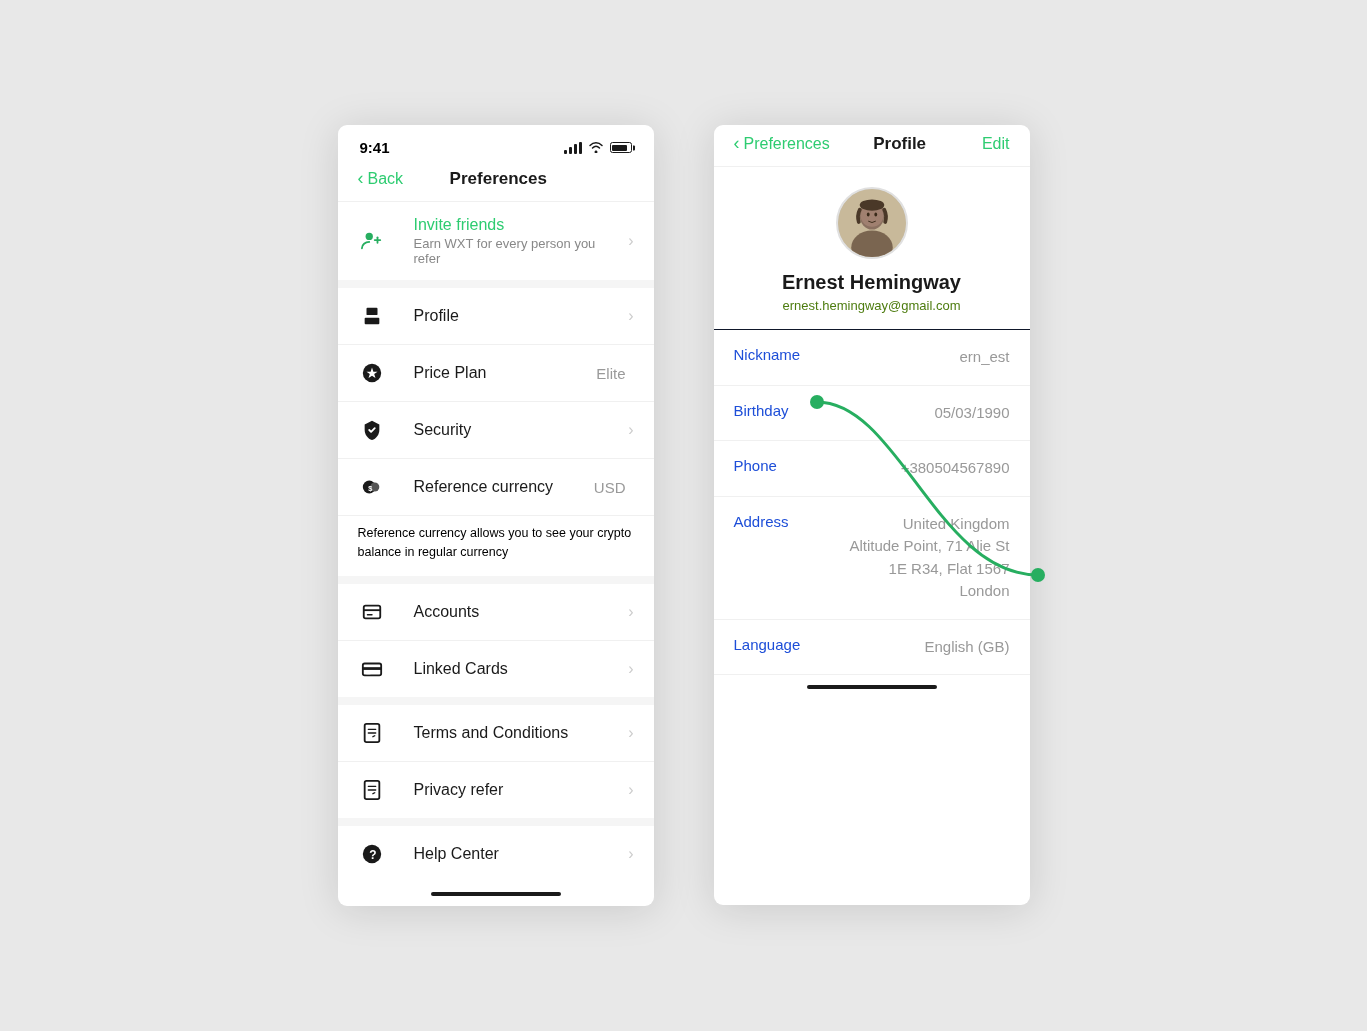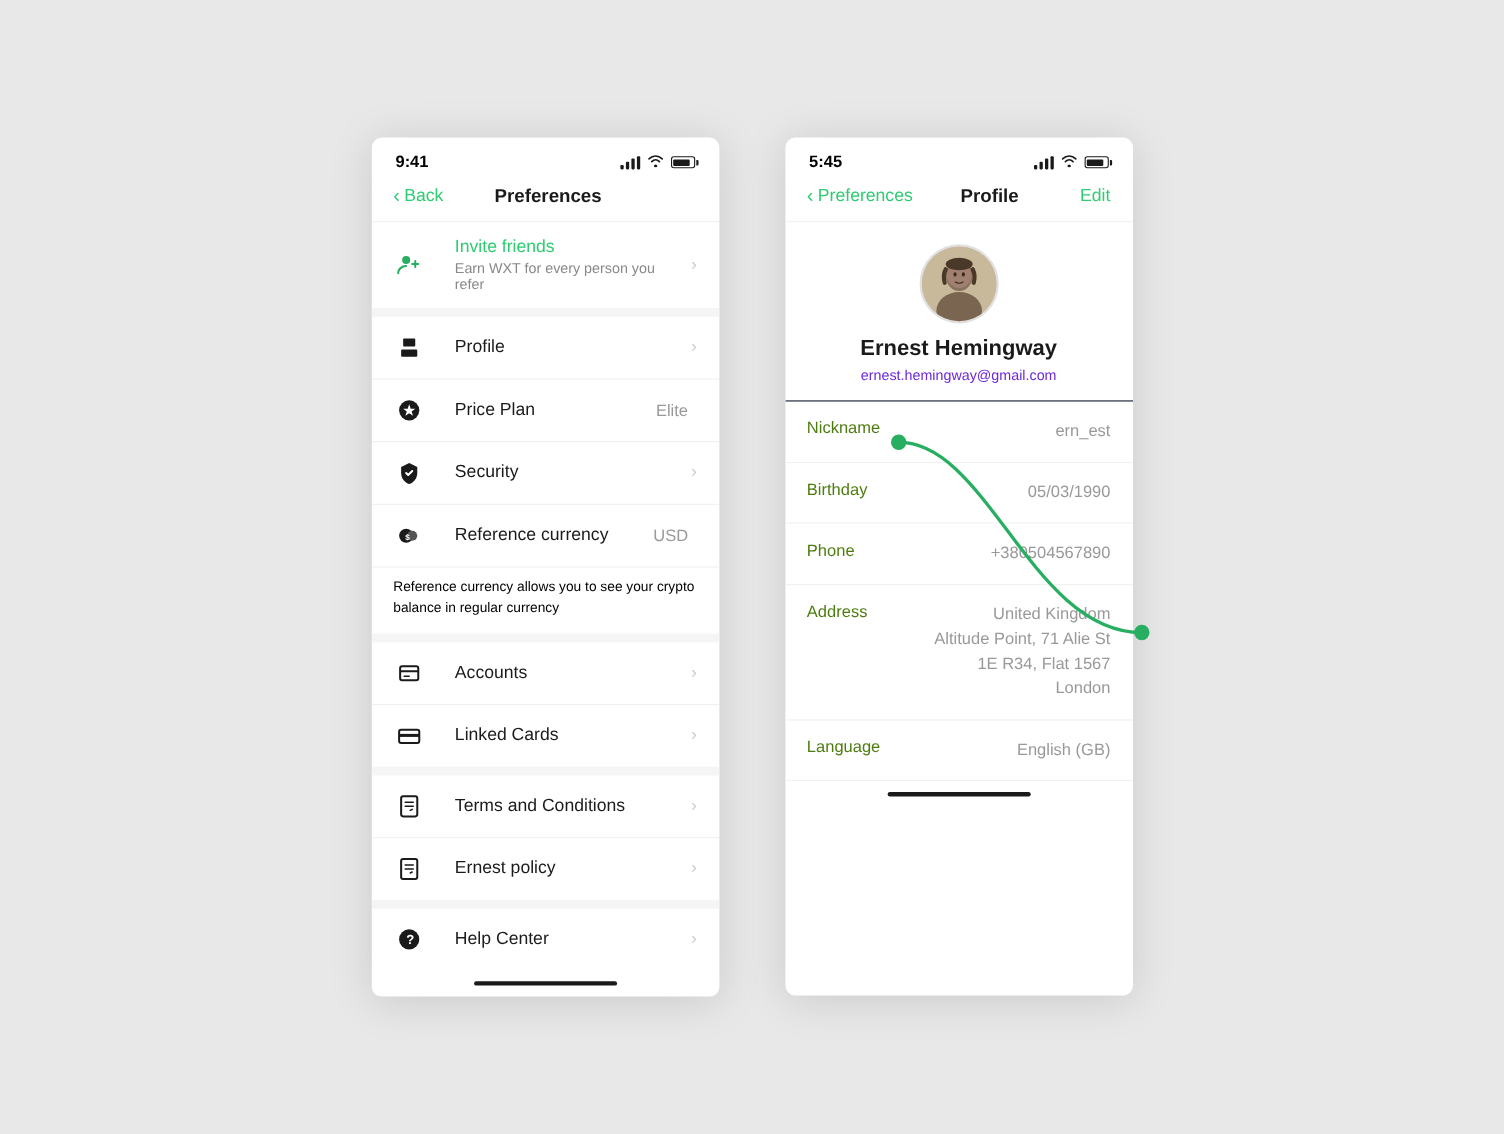--- a/index.html
+++ b/index.html
@@ -214,35 +214,35 @@
       height: 72px;
     }
     .profile-name {
       font-size: 20px;
       font-weight: 600;
       color: #1a1a1a;
       margin-bottom: 4px;
     }
     .profile-email {
       font-size: 13px;
-      color: #6d28d9;
+      color: #4d7c0f;
     }
     .profile-fields {
       padding: 0;
     }
     .profile-field {
       display: flex;
       justify-content: space-between;
       align-items: flex-start;
       padding: 16px 20px;
       border-bottom: 1px solid #f0f0f0;
     }
     .field-label {
       font-size: 15px;
-      color: #4d7c0f;
+      color: #1d4ed8;
       font-weight: 400;
     }
     .field-value {
       font-size: 15px;
       color: #999;
       text-align: right;
       max-width: 60%;
       line-height: 1.5;
     }
     
@@ -409,21 +409,21 @@
       </div>
       <div class="menu-item">
         <div class="menu-icon">
           <svg viewBox="0 0 24 24" fill="none">
             <rect x="4" y="2" width="16" height="20" rx="2" fill="none" stroke="#1a1a1a" stroke-width="2"></rect>
             <line x1="8" y1="8" x2="16" y2="8" stroke="#1a1a1a" stroke-width="1.5" stroke-linecap="round"></line>
             <line x1="8" y1="12" x2="16" y2="12" stroke="#1a1a1a" stroke-width="1.5" stroke-linecap="round"></line>
             <path d="M13 16l2-1" stroke="#1a1a1a" stroke-width="1.5" stroke-linecap="round"></path>
           </svg>
         </div>
-        <span class="menu-label">Ernest policy</span>
+        <span class="menu-label">Privacy refer</span>
         <span class="chevron-right">›</span>
       </div>
     </div>
 
     <div>
       <div class="menu-item">
         <div class="menu-icon">
           <svg viewBox="0 0 24 24" fill="none">
             <circle cx="12" cy="12" r="10" fill="#1a1a1a"></circle>
             <text x="9" y="17" font-size="13" fill="white" font-family="sans-serif" font-weight="bold">?</text>
@@ -432,43 +432,20 @@
         <span class="menu-label">Help Center</span>
         <span class="chevron-right">›</span>
       </div>
     </div>
 
     <div class="home-indicator"></div>
   </div>
 
   <div class="phone">
 
-    <div class="status-bar">
-      <span>5:45</span>
-      <div class="status-icons">
-        <div class="signal-bars">
-          <span></span>
-            <span></span>
-            <span></span>
-            <span></span>
-        </div>
-        <span class="wifi-icon">
-          <svg width="16" height="12" viewBox="0 0 16 12" fill="none">
-            <path d="M8 9.5C8.8 9.5 9.5 10.2 9.5 11S8.8 12.5 8 12.5 6.5 11.8 6.5 11 7.2 9.5 8 9.5z" fill="#1a1a1a"></path>
-            <path d="M4.5 7C5.7 5.8 6.8 5.2 8 5.2s2.3.6 3.5 1.8" stroke="#1a1a1a" stroke-width="1.5" fill="none" stroke-linecap="round"></path>
-            <path d="M2 4.5C3.8 2.7 5.8 1.8 8 1.8s4.2.9 6 2.7" stroke="#1a1a1a" stroke-width="1.5" fill="none" stroke-linecap="round"></path>
-          </svg>
-        </span>
-        <div class="battery">
-          <div class="battery-body">
-              <div class="battery-fill"></div>
-            </div>
-        </div>
-      </div>
-    </div>
 
     <div class="nav-bar">
       <div class="nav-back">
         <span class="chevron-left">‹</span>
         <span>Preferences</span>
       </div>
       <span class="nav-title">Profile</span>
       <span class="nav-action">Edit</span>
     </div>
 

